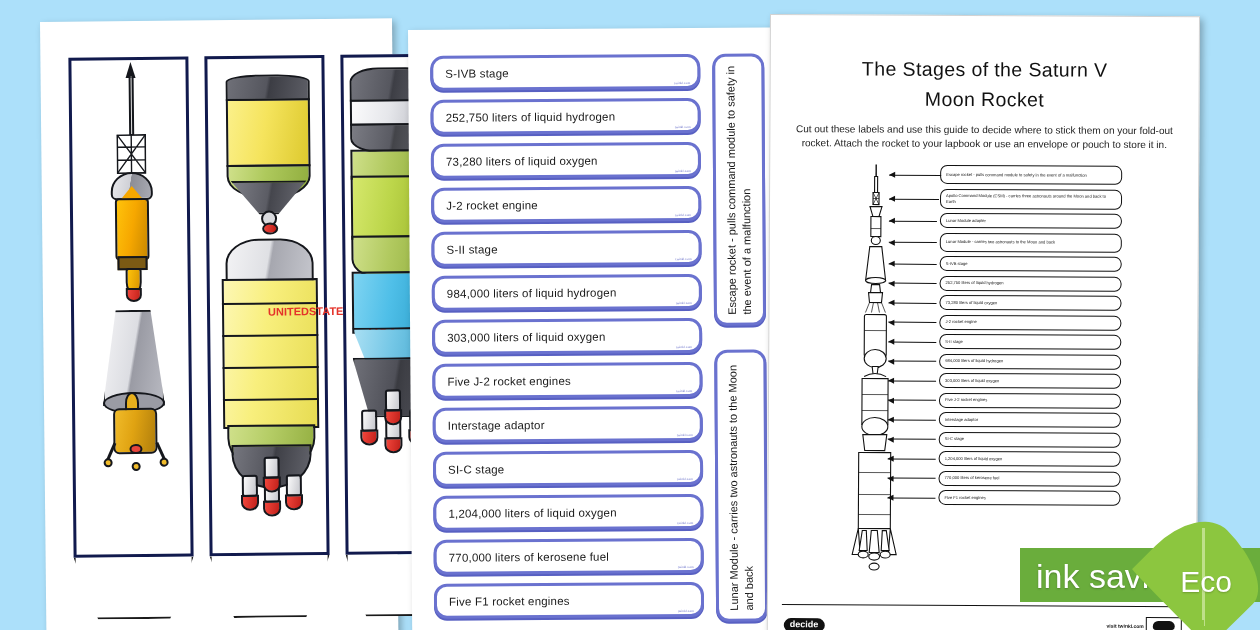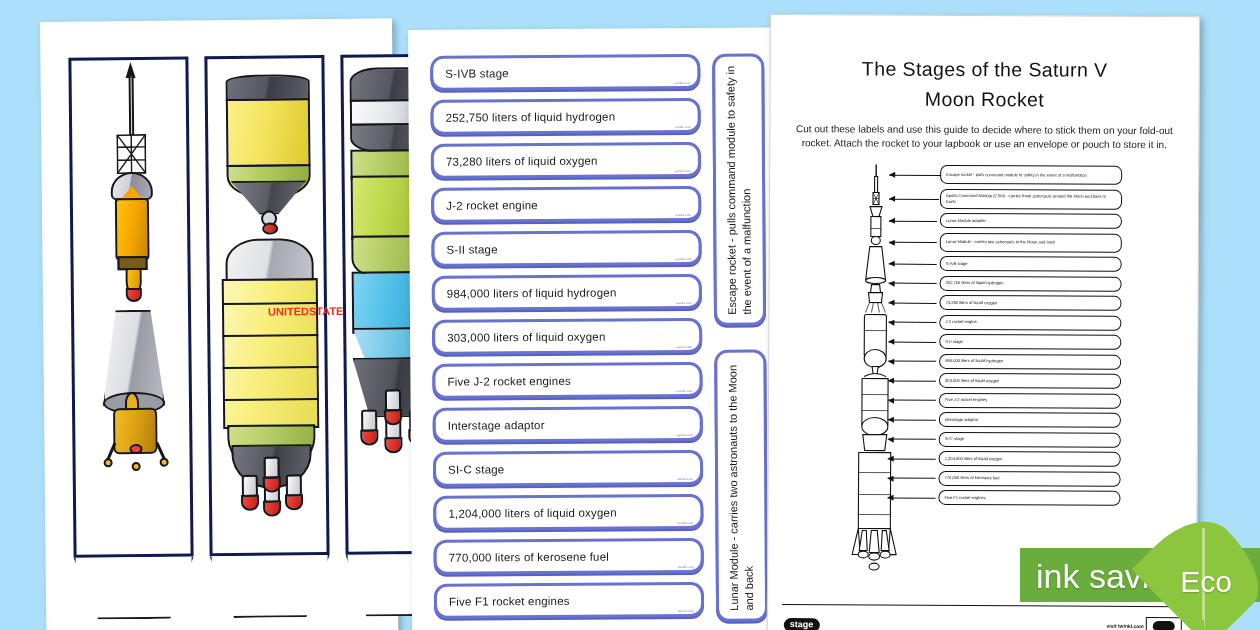--- a/index.html
+++ b/index.html
@@ -595,21 +595,21 @@
           </div>
         <div class="g-label">
             <i class="g-arrow" style="width:48px"></i>
             <span>Five F1 rocket engines</span>
           </div>
       </div>
     </div>
 
     <div class="g-rule"></div>
     <div class="g-foot">
-      <span class="g-foot-logo">stage</span>
+      <span class="g-foot-logo">decide</span>
     </div>
     <div class="g-visit">visit twinkl.com</div>
     <div class="g-visit-badge">
         <i></i>
       </div>
   </div>
 
   <div id="eco">
     <div id="eco-banner"></div>
     <div id="eco-text">ink saving</div>

